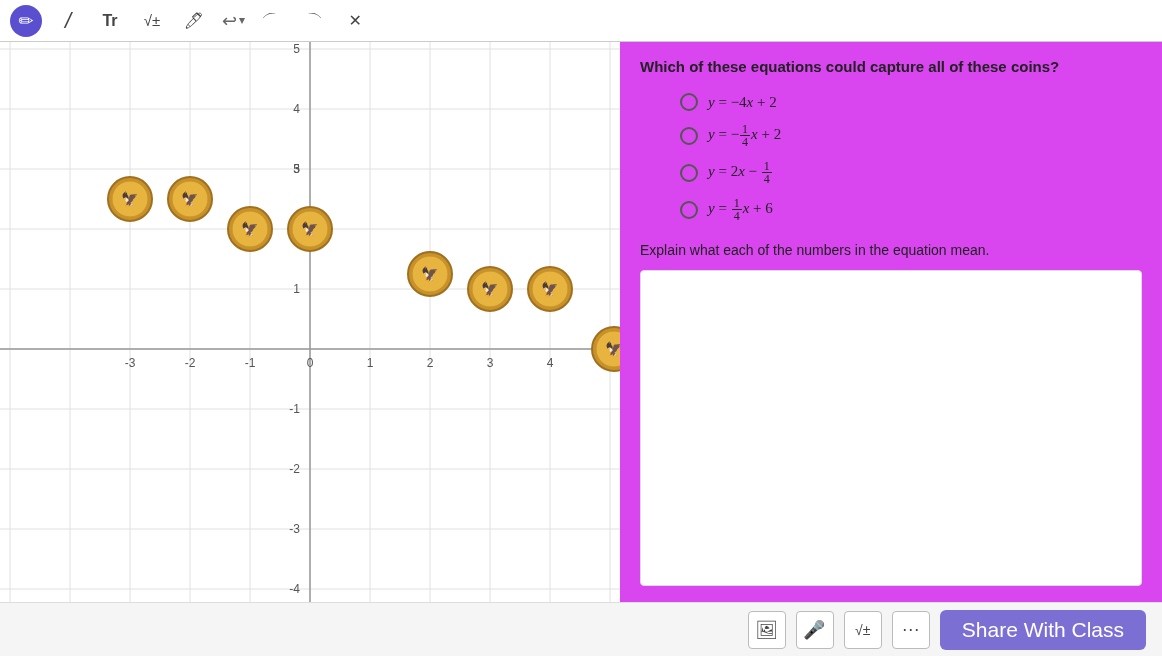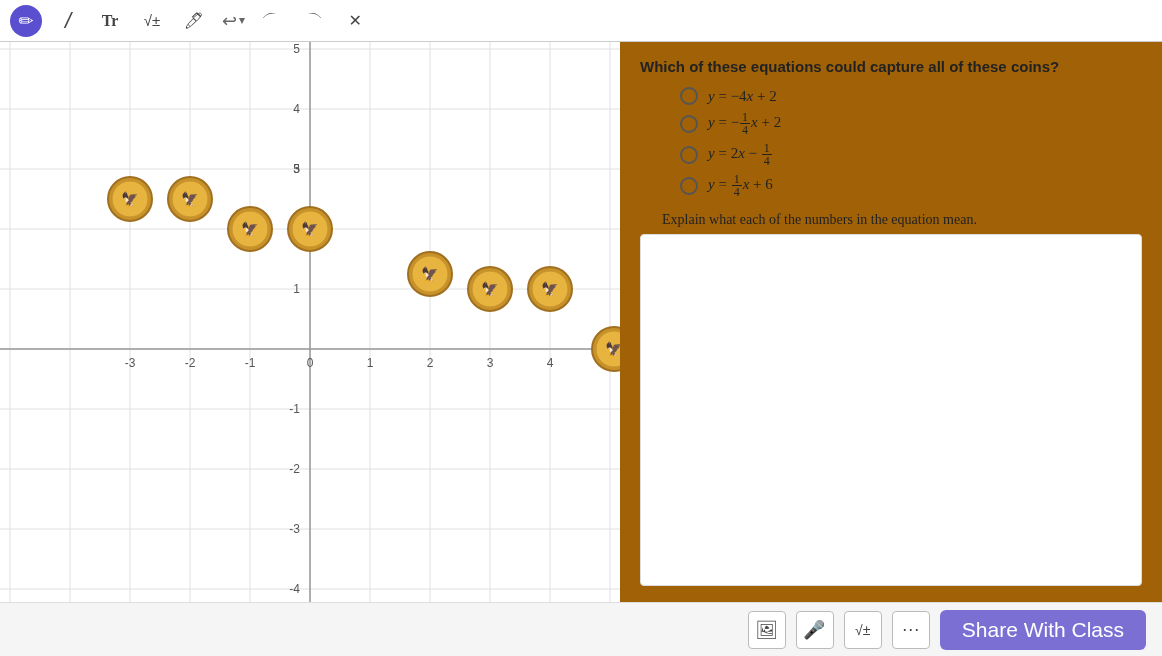--- a/index.html
+++ b/index.html
@@ -59,25 +59,25 @@
       overflow: hidden;
     }
     .graph-canvas {
       position: absolute;
       top: 0; left: 0; right: 0; bottom: 0;
     }
 
     
     .question-panel {
       flex: 1;
-      background: #a16207;
+      background: #d946ef;
       padding: 16px 20px;
       display: flex;
       flex-direction: column;
-      gap: 6px;
+      gap: 12px;
       overflow-y: auto;
       justify-content: flex-end;
     }
     .question-title {
       font-size: 15px;
       font-weight: bold;
       font-family: Arial, sans-serif;
       color: #222;
       margin-bottom: 6px;
     }
@@ -104,24 +104,23 @@
     .option-radio.selected::after {
       content: '';
       width: 8px; height: 8px;
       border-radius: 50%;
       background: #fff;
     }
     .option-label { font-family: 'Times New Roman', serif; font-size: 15px; }
 
     .explain-title {
       font-size: 14px;
-      font-family: Liberation Serif, serif;
+      font-family: Liberation Sans, sans-serif;
       color: #222;
       margin-top: 8px;
-      margin-left: 22px;
     }
     .explain-box {
       flex: 1;
       background: #fff;
       border: 1px solid #ddd;
       border-radius: 4px;
       min-height: 80px;
     }
 
     
@@ -169,21 +168,21 @@
     }
     .frac .num { border-bottom: 1px solid currentColor; padding: 0 2px; }
     .frac .den { padding: 0 2px; }
   </style>
 </head>
 <body>
 
 <div class="toolbar">
   <button class="toolbar-btn active">✏</button>
   <button class="toolbar-btn" style="font-size:22px; font-style:italic;">/</button>
-  <button class="toolbar-btn" style="font-weight:bold; font-family:Liberation Serif, serif; font-size:16px;">Tr</button>
+  <button class="toolbar-btn" style="font-weight:bold; font-family:Liberation Sans, sans-serif; font-size:16px;">Tr</button>
   <button class="toolbar-btn" style="font-size:15px;">√±</button>
   <button class="toolbar-btn" style="font-size:16px;">🖊</button>
   <div class="toolbar-dropdown">
     <span style="font-size:18px;">↩</span>
     <span>▾</span>
   </div>
   <button class="toolbar-btn" style="font-size:16px; transform:scaleX(-1) rotate(20deg); display:inline-block;">⌒</button>
   <button class="toolbar-btn" style="font-size:16px; rotate:20deg;">⌒</button>
   <button class="toolbar-btn" style="font-size:16px;">✕</button>
 </div>

